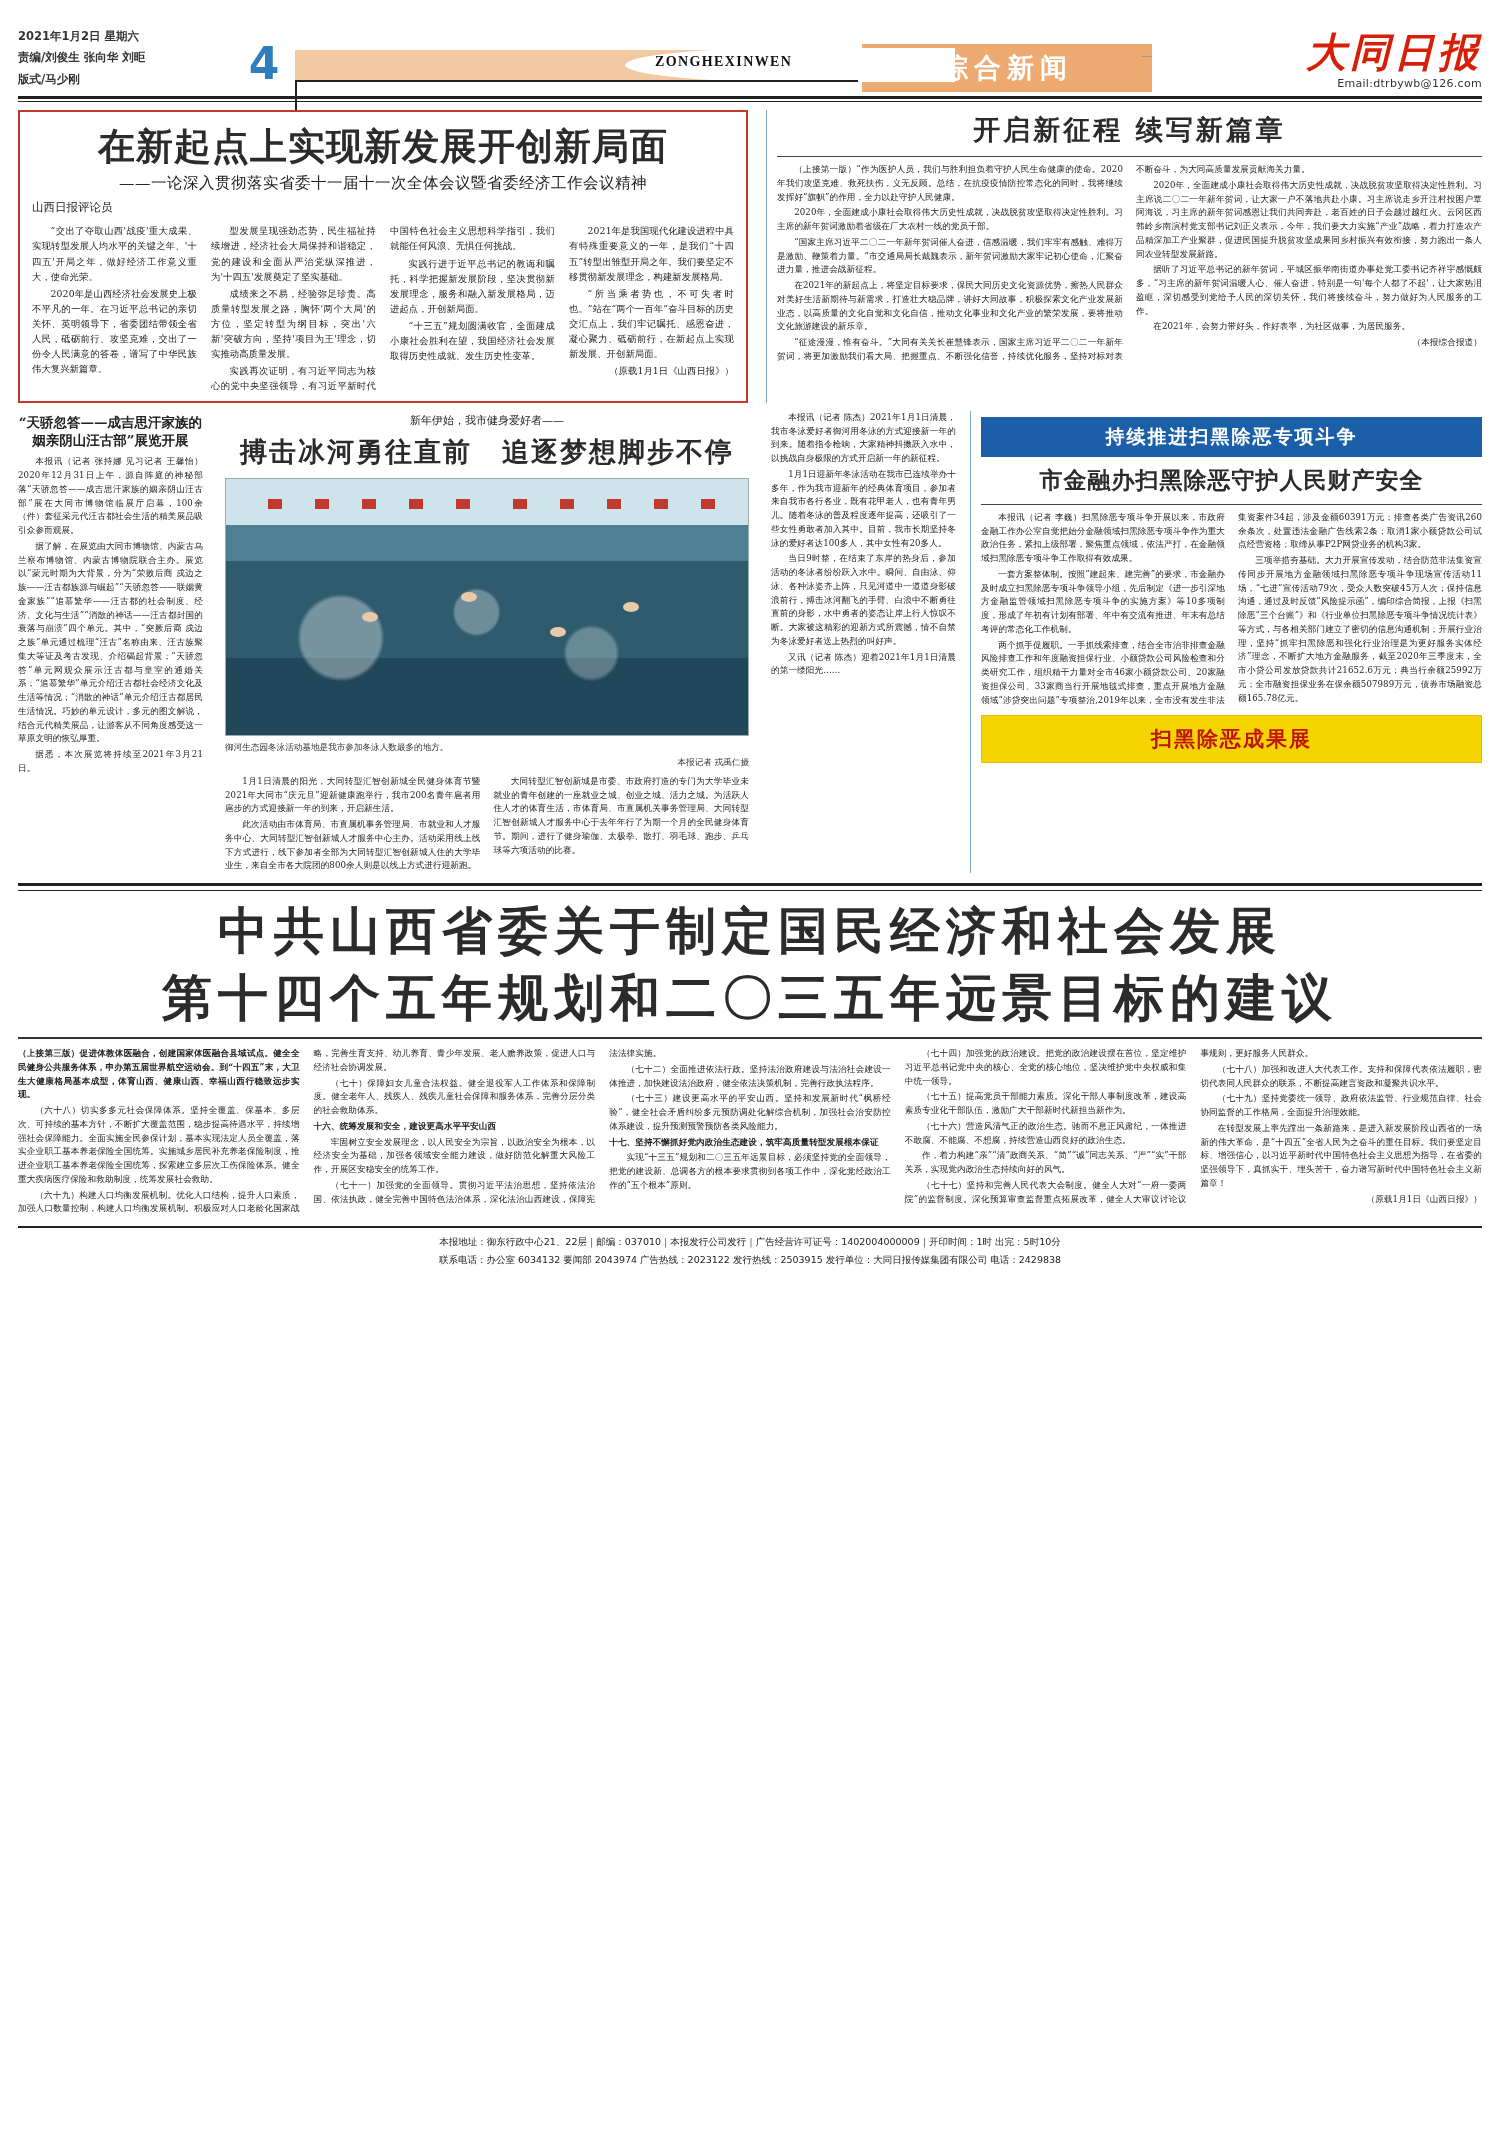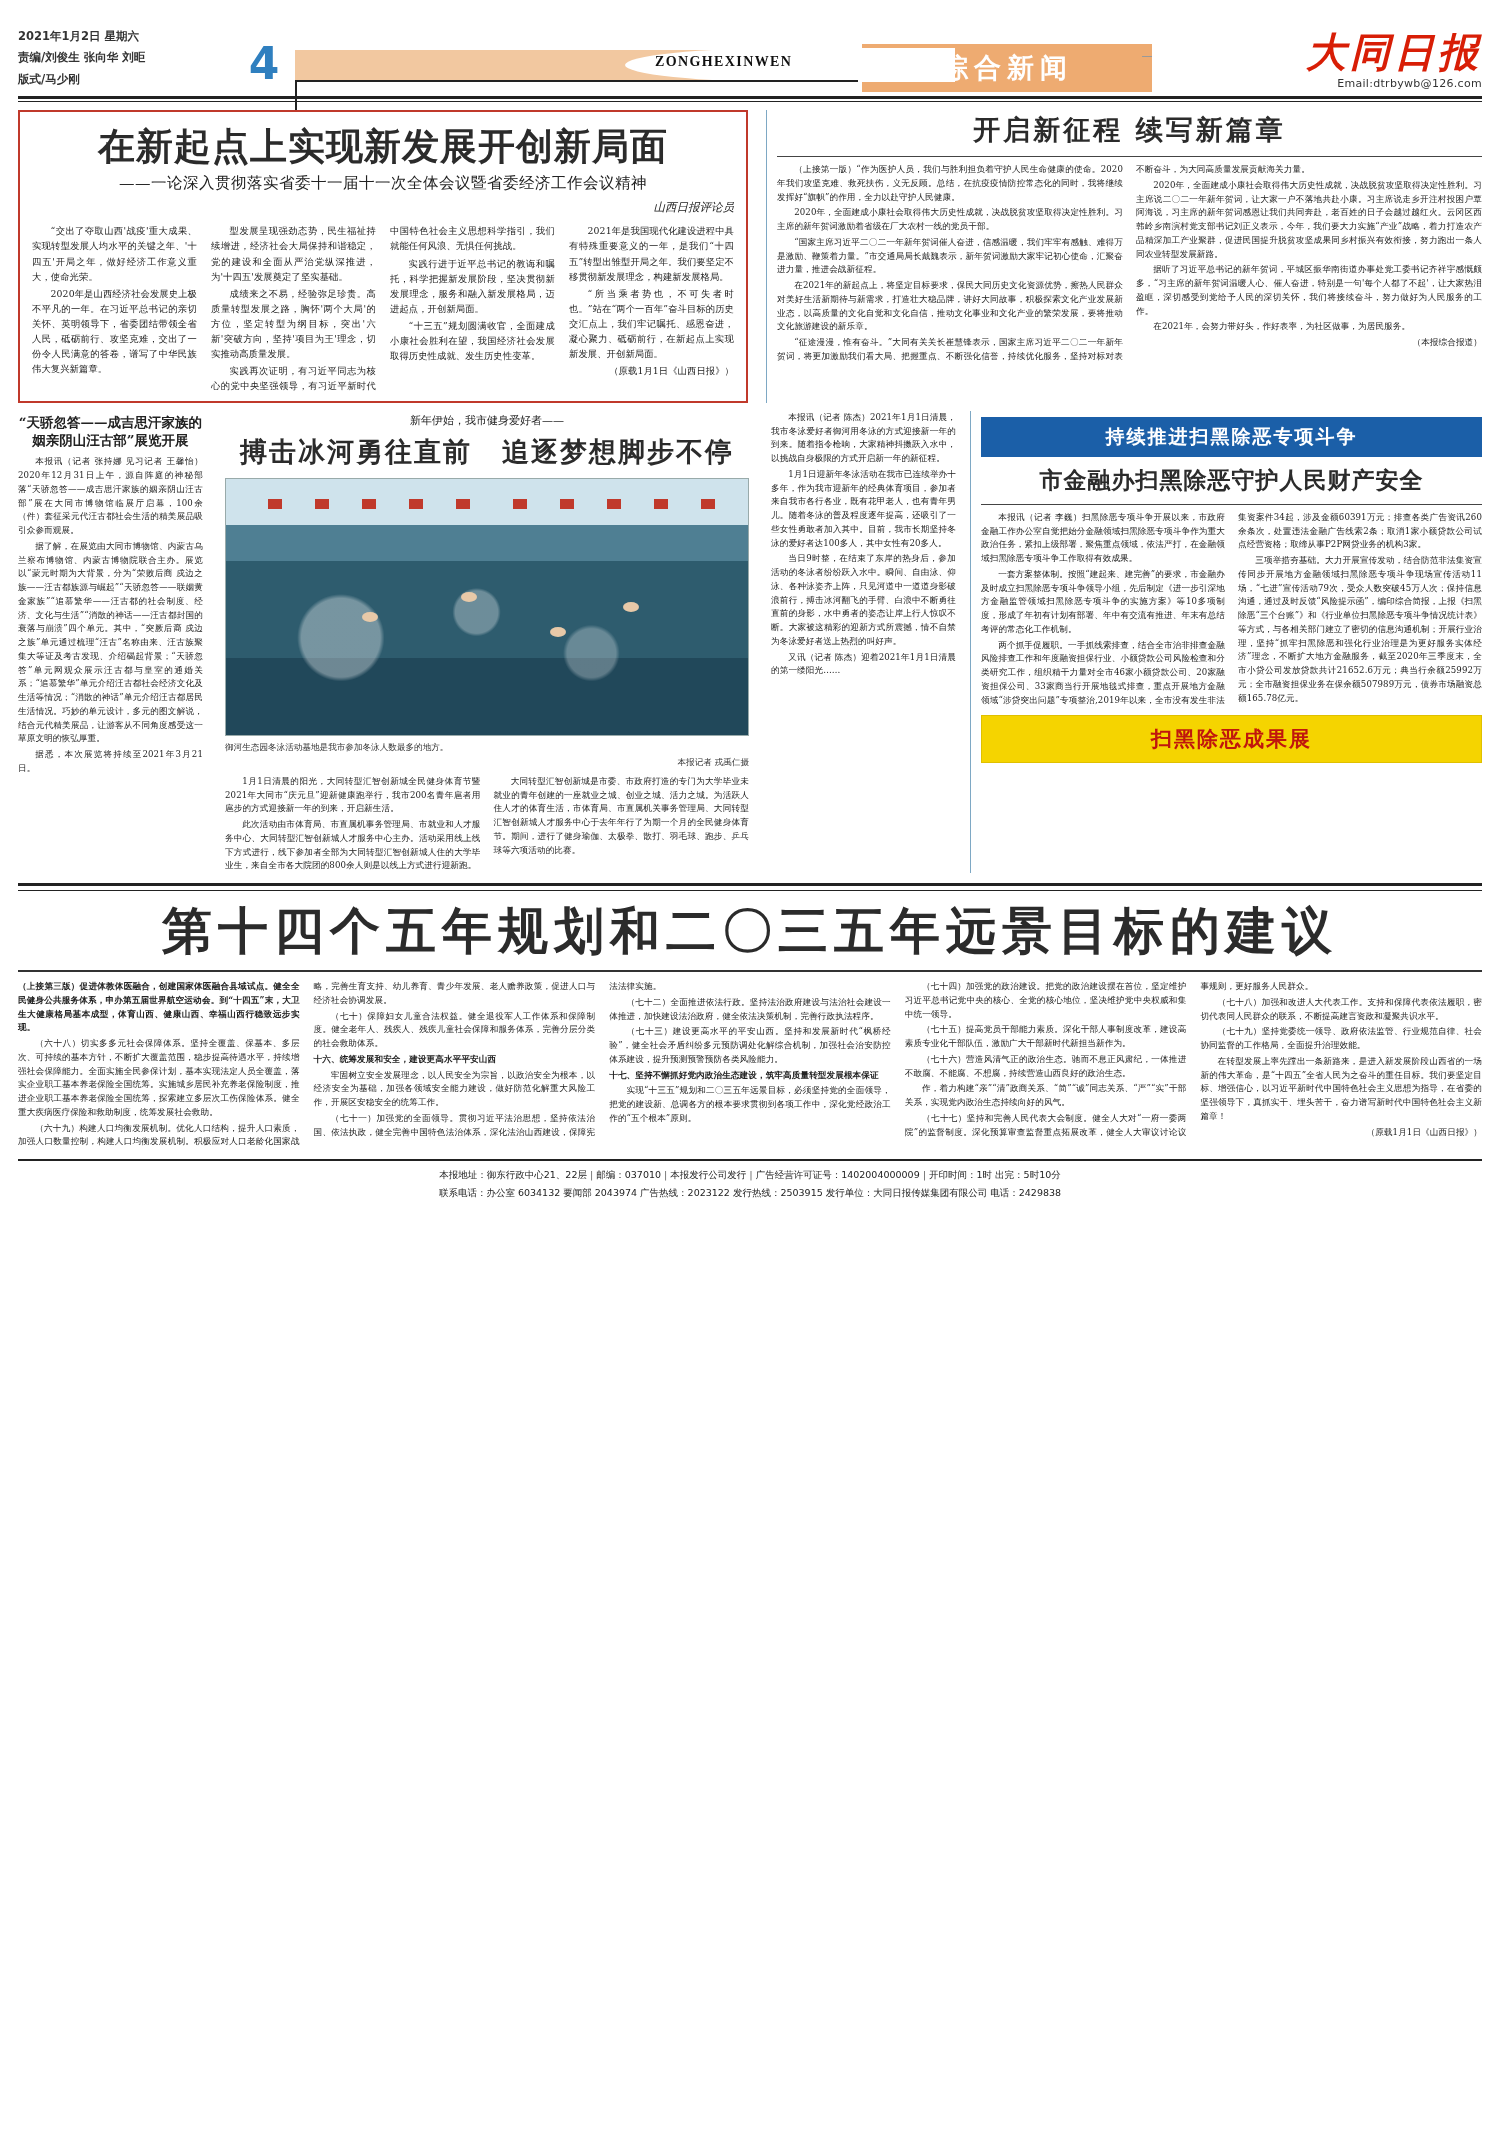--- a/index.html
+++ b/index.html
@@ -27,21 +27,21 @@
   .topline{height:3px;background:#222;margin:4px 0 0 0;}
   .topline2{height:1px;background:#222;margin:2px 0 8px 0;}
 
   
   .band1{display:flex;gap:18px;}
   .lead{width:730px;flex:0 0 730px;border:2px solid #c0392b;box-sizing:border-box;padding:10px 12px 8px 12px;}
   .rightcol{flex:1 1 auto;padding-left:10px;border-left:1px solid #7ea8c4;box-sizing:border-box;}
 
   h1.lead-title{font-size:37px;line-height:1.12;text-align:center;margin:4px 0 2px 0;font-weight:bold;letter-spacing:1px;color:#2b2b2b;font-family:"DejaVu Sans",sans-serif;}
   .lead-sub{font-size:15.5px;text-align:center;margin:6px 0 4px 0;font-family:"DejaVu Serif",serif;color:#222;letter-spacing:.5px;}
-  .lead-byline{font-size:11.5px;text-align:right;margin:6px 0 8px 0;font-family:"DejaVu Serif",serif;color:#222;font-style:italic;}
+  .lead-byline{font-size:11.5px;text-align:left;margin:6px 0 8px 0;font-family:"DejaVu Serif",serif;color:#222;}
 
   .cols4{column-count:4;column-gap:14px;column-rule:none;}
   .cols2{column-count:2;column-gap:13px;}
   .cols5{column-count:5;column-gap:14px;}
   .body-cn{font-family:"DejaVu Serif","Liberation Serif",serif;font-size:9.3px;line-height:1.62;text-align:justify;color:#222;letter-spacing:0.1px;}
   .body-cn p{margin:0 0 2px 0;text-indent:2em;}
   .body-xs{font-size:8.6px;line-height:1.6;}
 
   
   h2.rc-title{font-size:27px;text-align:center;font-weight:bold;margin:2px 0 8px 0;letter-spacing:3px;color:#2b2b2b;}
@@ -218,20 +218,21 @@
         <p>三项举措夯基础。大力开展宣传发动，结合防范非法集资宣传同步开展地方金融领域扫黑除恶专项斗争现场宣传活动11场，“七进”宣传活动79次，受众人数突破45万人次；保持信息沟通，通过及时反馈“风险提示函”，编印综合简报，上报《扫黑除恶“三个台账”》和《行业单位扫黑除恶专项斗争情况统计表》等方式，与各相关部门建立了密切的信息沟通机制；开展行业治理，坚持“抓牢扫黑除恶和强化行业治理是为更好服务实体经济”理念，不断扩大地方金融服务，截至2020年三季度末，全市小贷公司发放贷款共计21652.6万元；典当行余额25992万元；全市融资担保业务在保余额507989万元，债券市场融资总额165.78亿元。</p>
       </div>
       <div class="badge">扫黑除恶成果展</div>
     </div>
 
   </div>
 
   <div class="bigrule"></div>
   <div class="bigrule2"></div>
 
+  <h1 class="big-title">中共山西省委关于制定国民经济和社会发展</h1>
   <h1 class="big-title">第十四个五年规划和二〇三五年远景目标的建议</h1>
 
   <div class="rule-med"></div>
 
   <div class="cols5 body-cn body-xs">
     <p style="font-weight:bold;text-indent:0">（上接第三版）促进体教体医融合，创建国家体医融合县域试点。健全全民健身公共服务体系，申办第五届世界航空运动会。到“十四五”末，大卫生大健康格局基本成型，体育山西、健康山西、幸福山西行稳致远步实现。</p>
     <p>（六十八）切实多多元社会保障体系。坚持全覆盖、保基本、多层次、可持续的基本方针，不断扩大覆盖范围，稳步提高待遇水平，持续增强社会保障能力。全面实施全民参保计划，基本实现法定人员全覆盖，落实企业职工基本养老保险全国统筹。实施城乡居民补充养老保险制度，推进企业职工基本养老保险全国统筹，探索建立多层次工伤保险体系。健全重大疾病医疗保险和救助制度，统筹发展社会救助。</p>
     <p>（六十九）构建人口均衡发展机制。优化人口结构，提升人口素质，加强人口数量控制，构建人口均衡发展机制。积极应对人口老龄化国家战略，完善生育支持、幼儿养育、青少年发展、老人赡养政策，促进人口与经济社会协调发展。</p>
     <p>（七十）保障妇女儿童合法权益。健全退役军人工作体系和保障制度。健全老年人、残疾人、残疾儿童社会保障和服务体系，完善分层分类的社会救助体系。</p>
 

